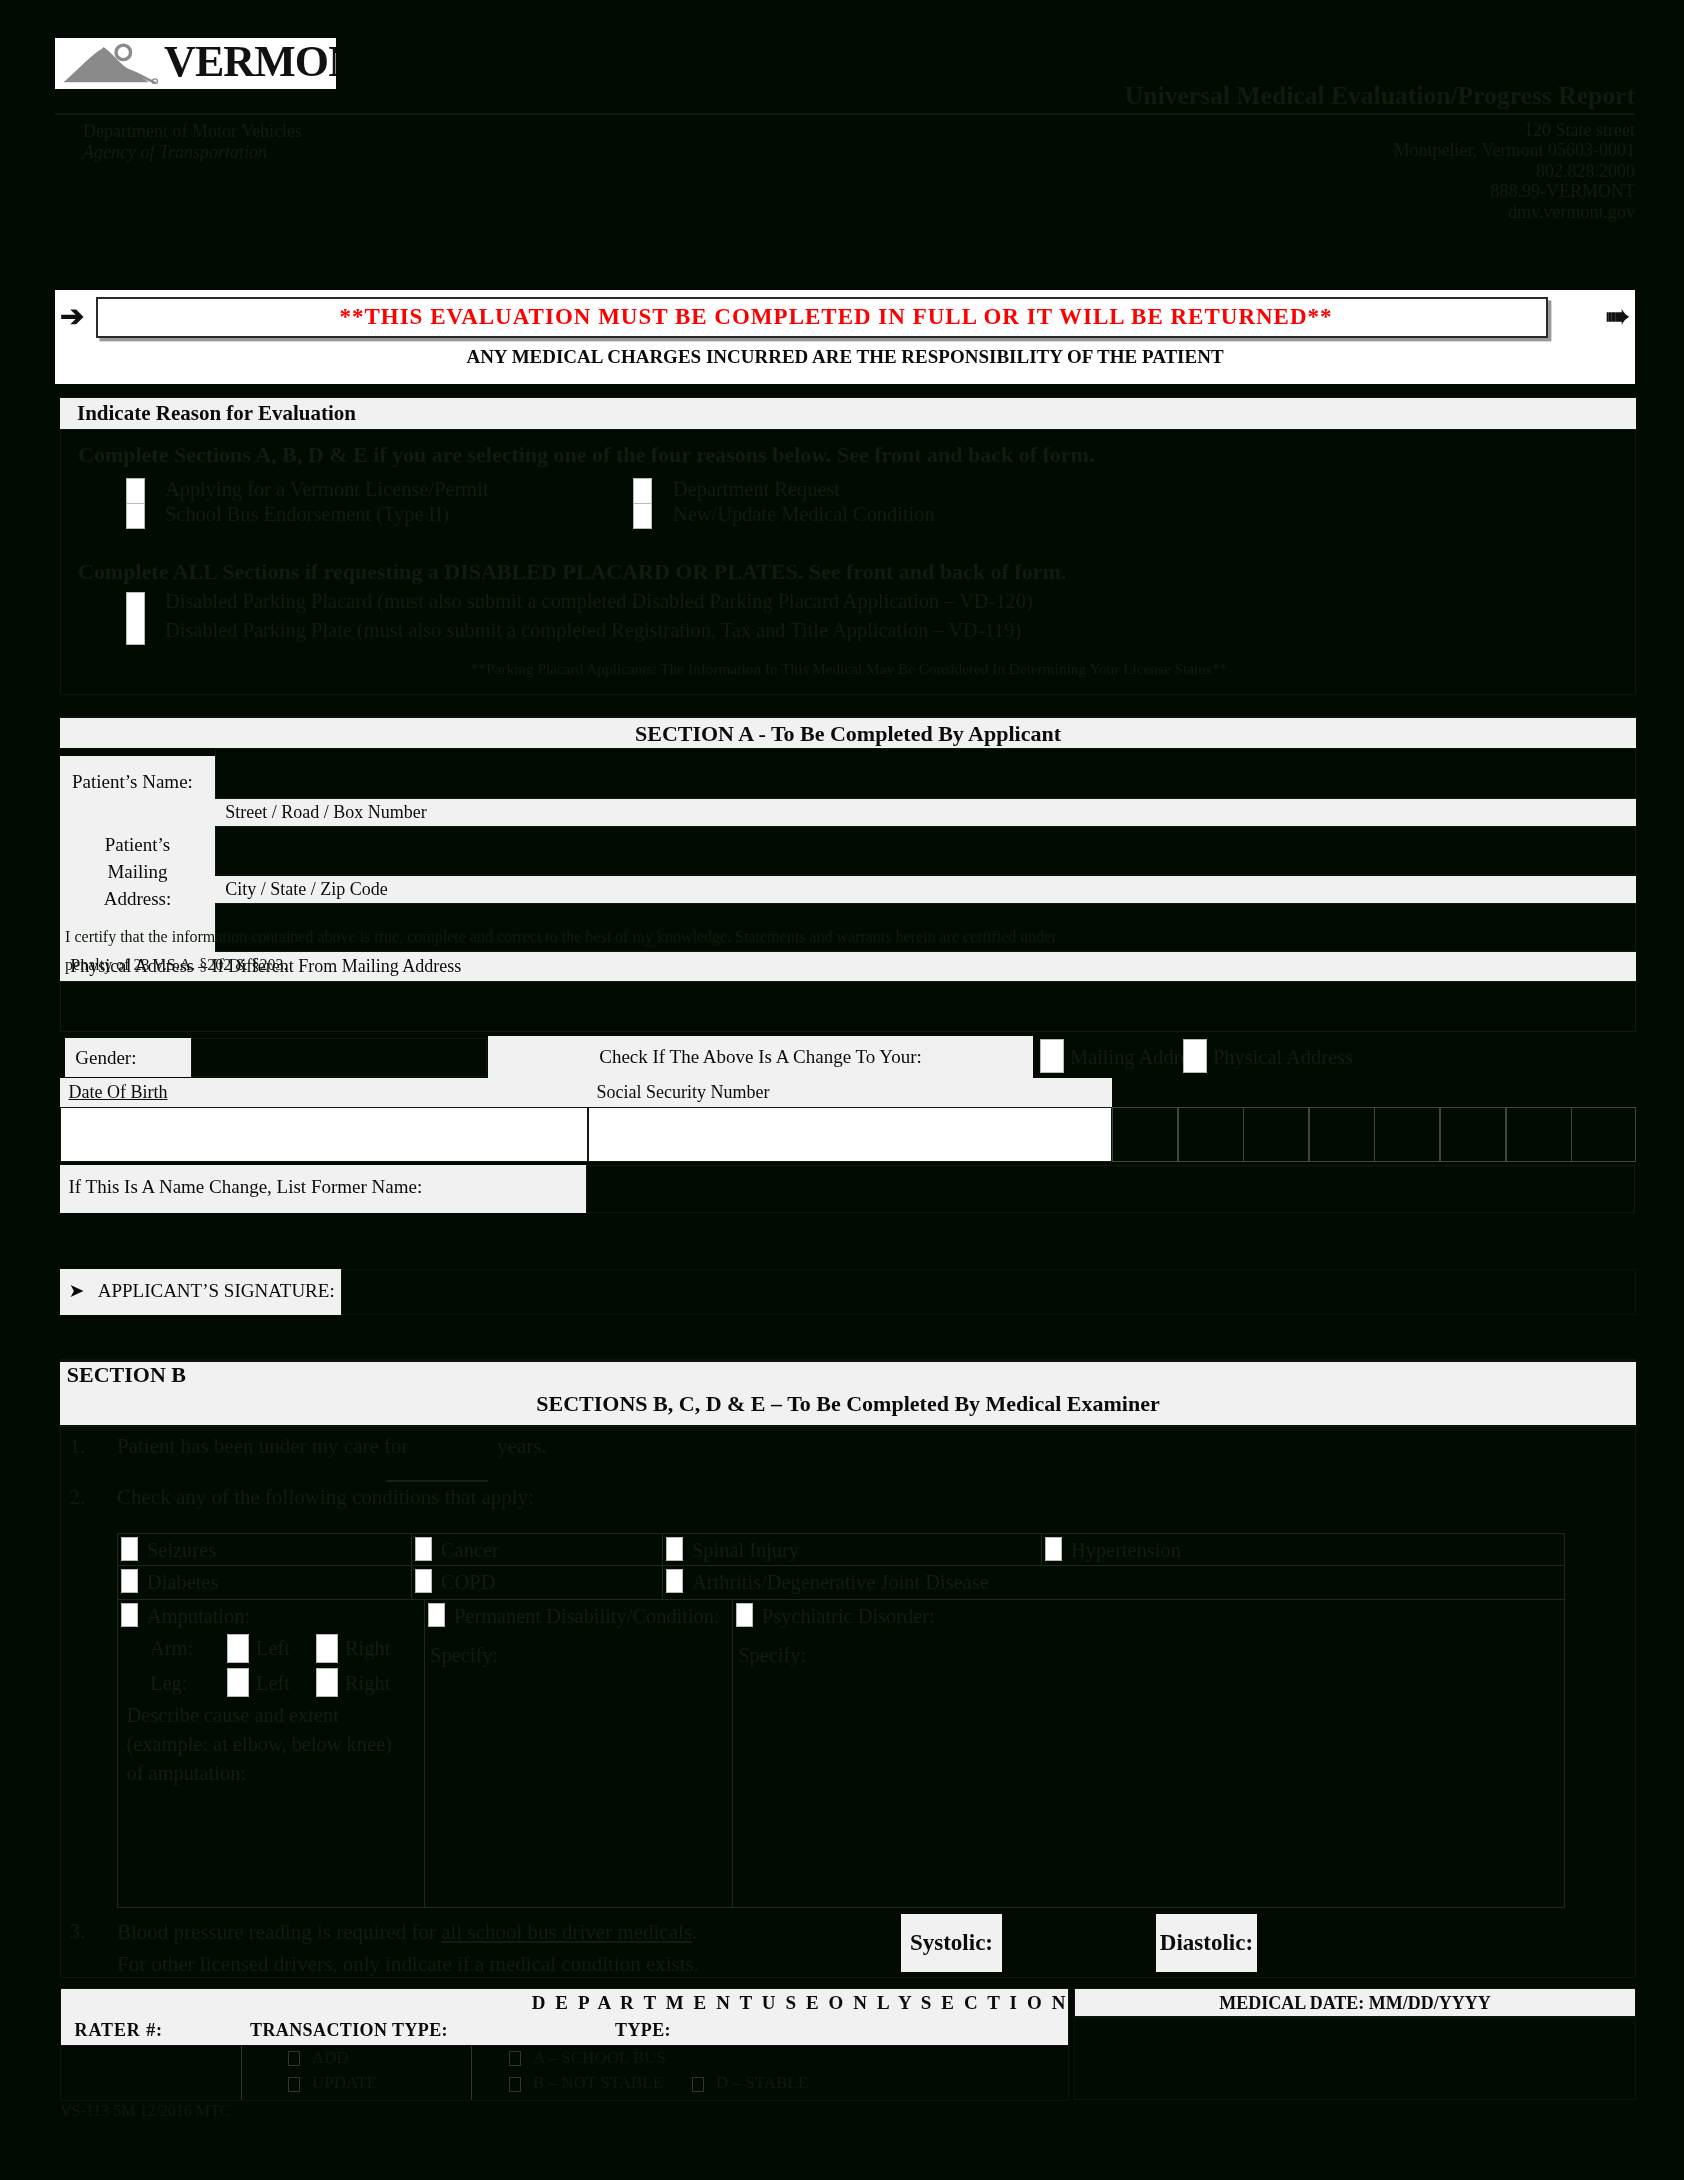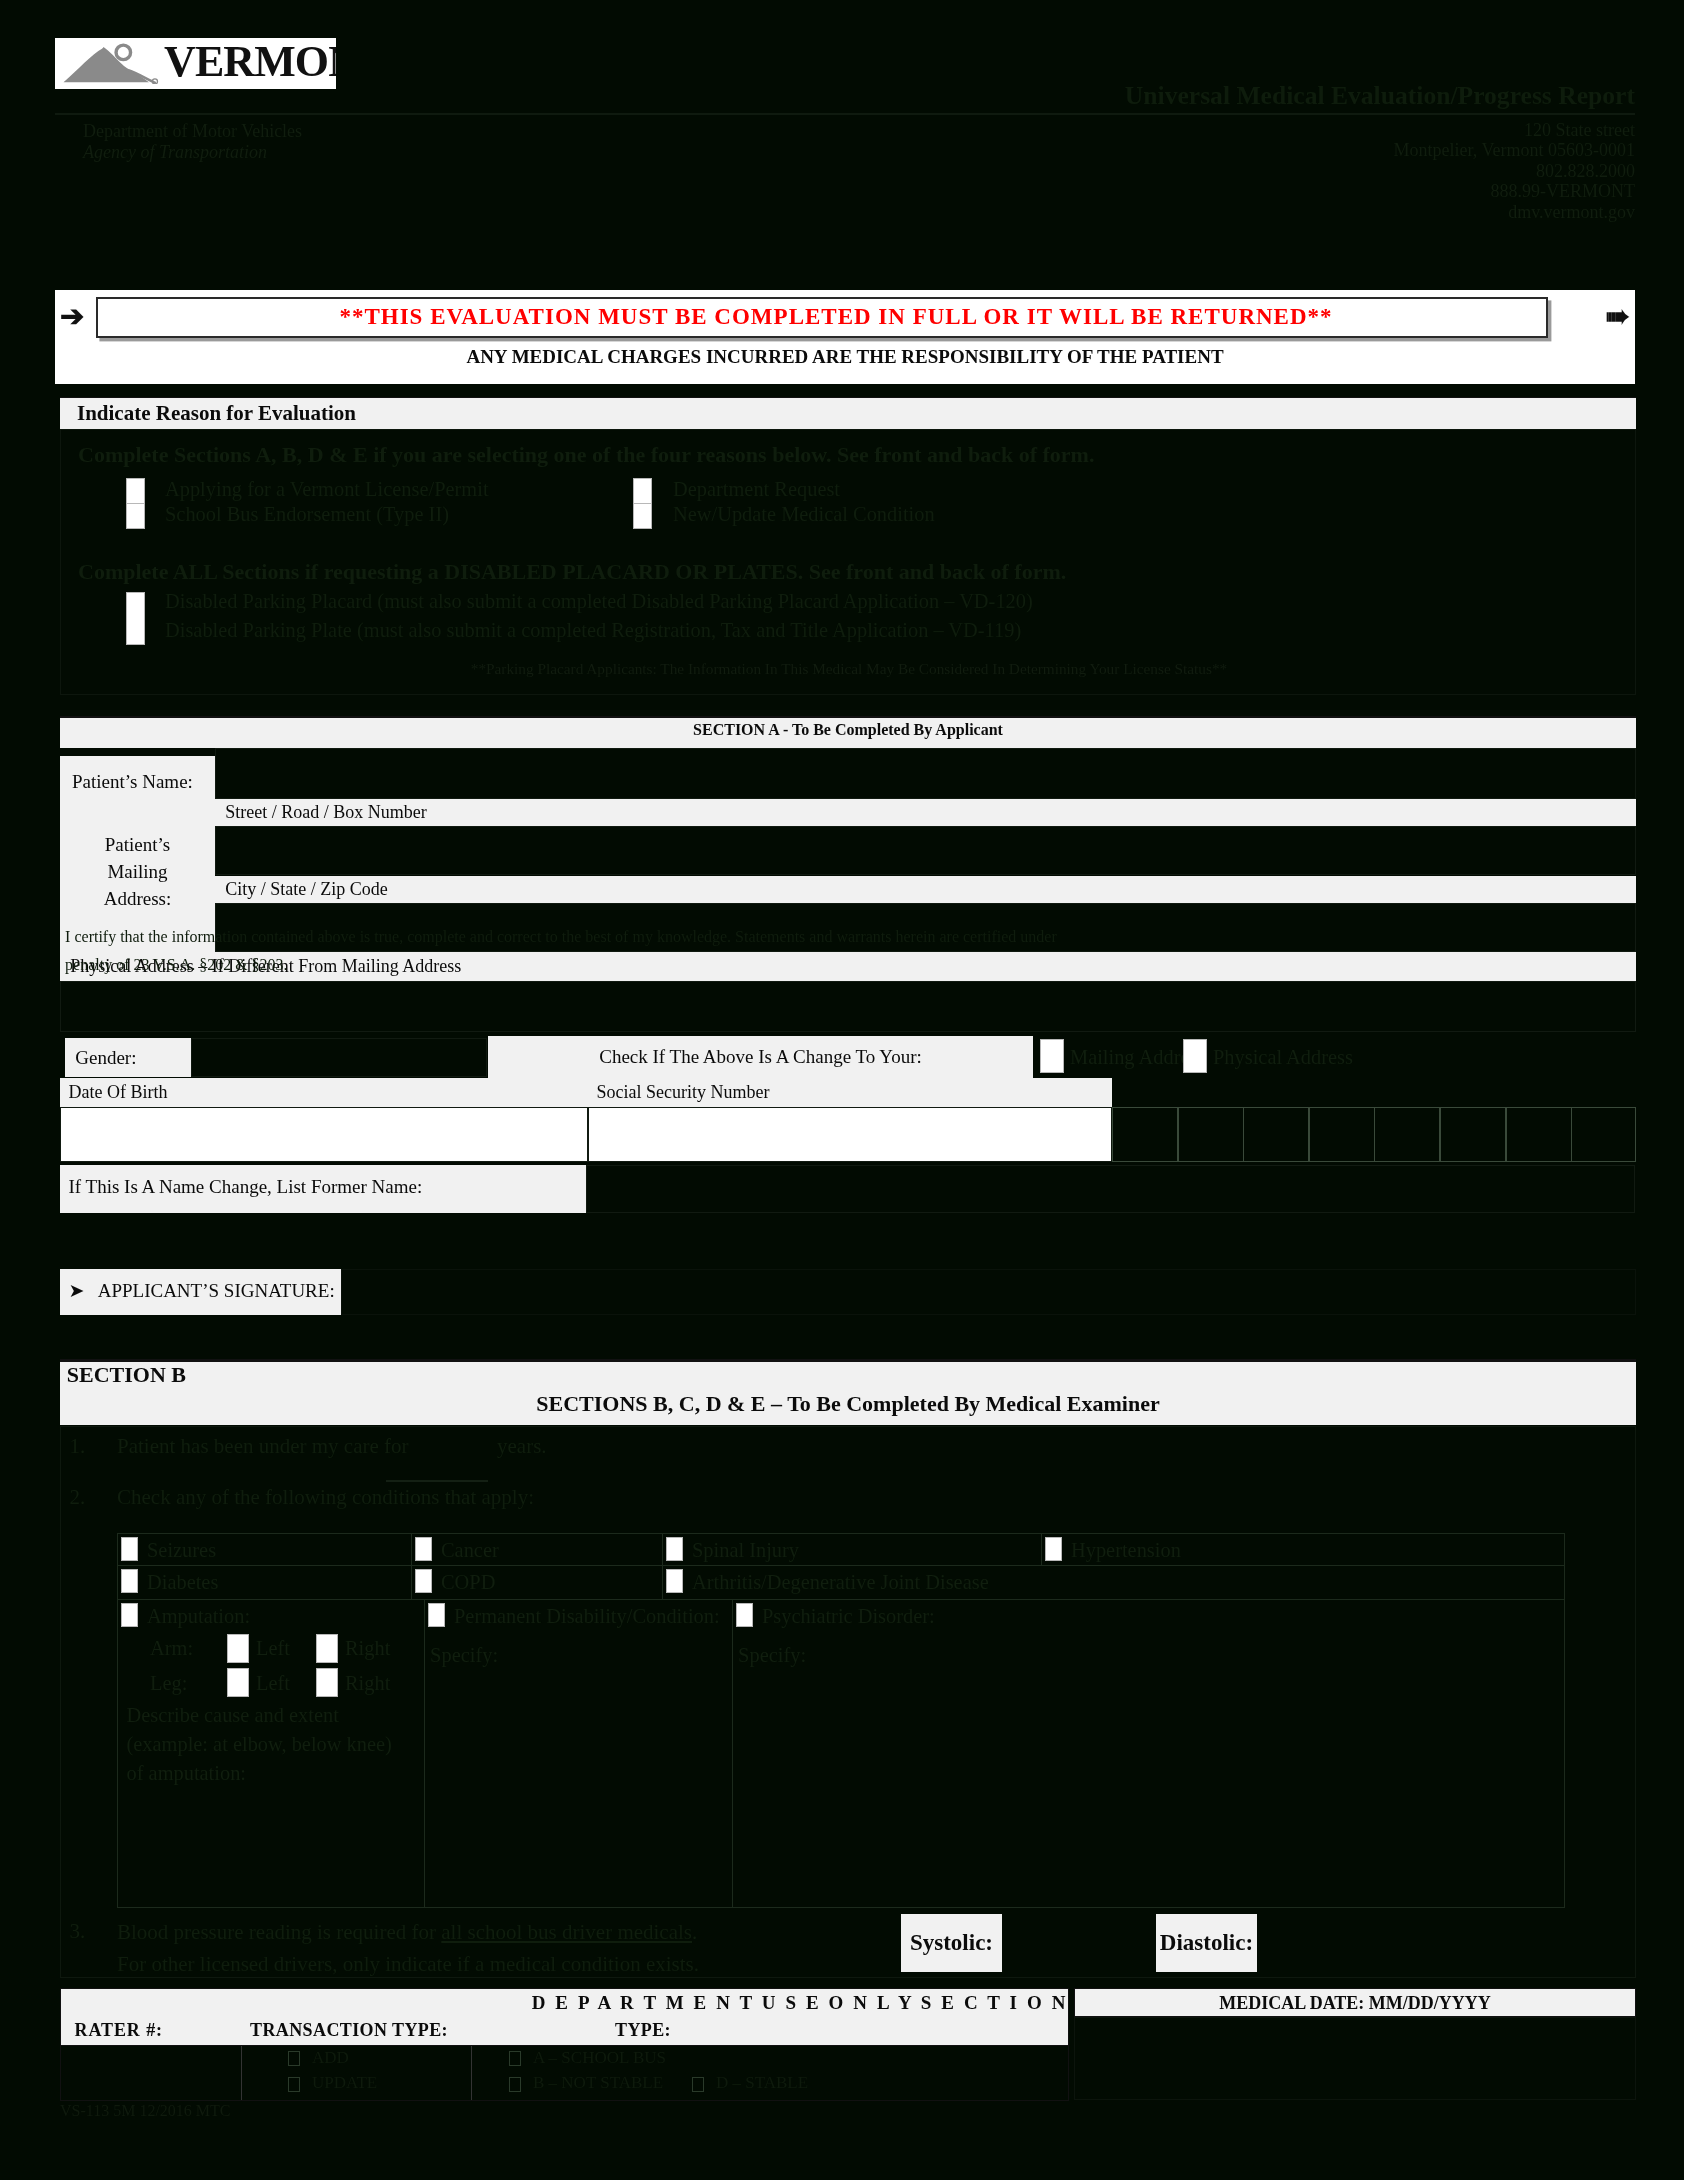--- a/index.html
+++ b/index.html
@@ -150,21 +150,21 @@
   
   #secA-hdr {
     position: absolute; left: 60px; top: 716px;
     width: 1576px; height: 32px;
     background: #f1f1f1;
     border-top: 2.6px solid #111;
     box-sizing: border-box;
   }
   #secA-hdr span {
     display: block; text-align: center; padding-top: 2.6px;
-    font-size: 16px; font-weight: bold; color: #0b0b0b;
+    font-size: 22px; font-weight: bold; color: #0b0b0b;
   }
   #secA {
     position: absolute; left: 60px; top: 748px;
     width: 1576px; height: 589px;
   }
   .lbl-cell {
     position: absolute;
     background: #f1f1f1;
     color: #0b0b0b;
     font-size: 19px;
@@ -407,21 +407,21 @@
     <div class="fld" style="left:131px; top:290px; width:296px; height:39px;"></div>
 
     <div class="lbl-cell" style="left:428px; top:288px; width:545px; height:43px; text-align:center; padding-top:10.2px;">Check If The Above Is A Change To Your:</div>
 
     <div class="cbx" style="left:980px; top:291px; width:24px; height:34px;"></div>
     <div style="position:absolute; left:1010px; top:298px; font-size:20.4px; color:#101e0e;">Mailing Address</div>
 
     <div class="cbx" style="left:1123px; top:291px; width:24px; height:34px;"></div>
     <div style="position:absolute; left:1153px; top:298px; font-size:20.4px; color:#101e0e;">Physical Address</div>
 
-    <div class="lbl-cell tinylbl" style="left:0; top:330px; width:528px; height:29px; padding:4.3px 0 0 8.5px;">Date Of Birth</div>
+    <div class="lbl-cell tinylbl" style="left:0; top:330px; width:528px; height:29px; padding:4.3px 0 0 8.5px;text-decoration:underline;">Date Of Birth</div>
     <div class="fld fld-white" style="left:0; top:359px; width:528px; height:55px;"></div>
 
     <div class="lbl-cell tinylbl" style="left:528px; top:330px; width:524px; height:29px; padding:4.3px 0 0 8.5px;">Social Security Number</div>
     <div class="fld fld-white" style="left:528px; top:359px; width:524px; height:55px;"></div>
 
     <div class="fld" style="left:1052px; top:359px; width:524px; height:55px;"></div>
     <div class="seg" style="left:1052px; top:359px; width:66px;  height:55px;"></div>
     <div class="seg" style="left:1118px; top:359px; width:66px;  height:55px;"></div>
     <div class="seg" style="left:1183px; top:359px; width:66px;  height:55px;"></div>
     <div class="seg" style="left:1249px; top:359px; width:66px;  height:55px;"></div>

